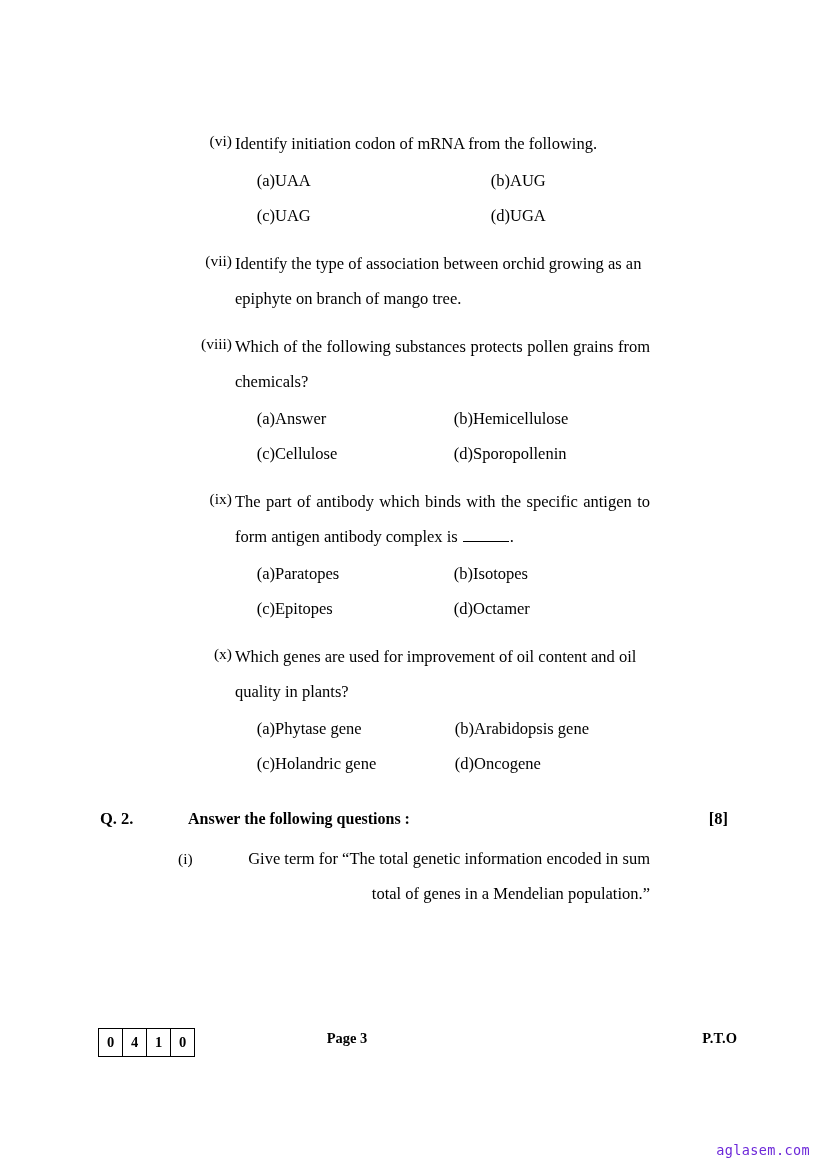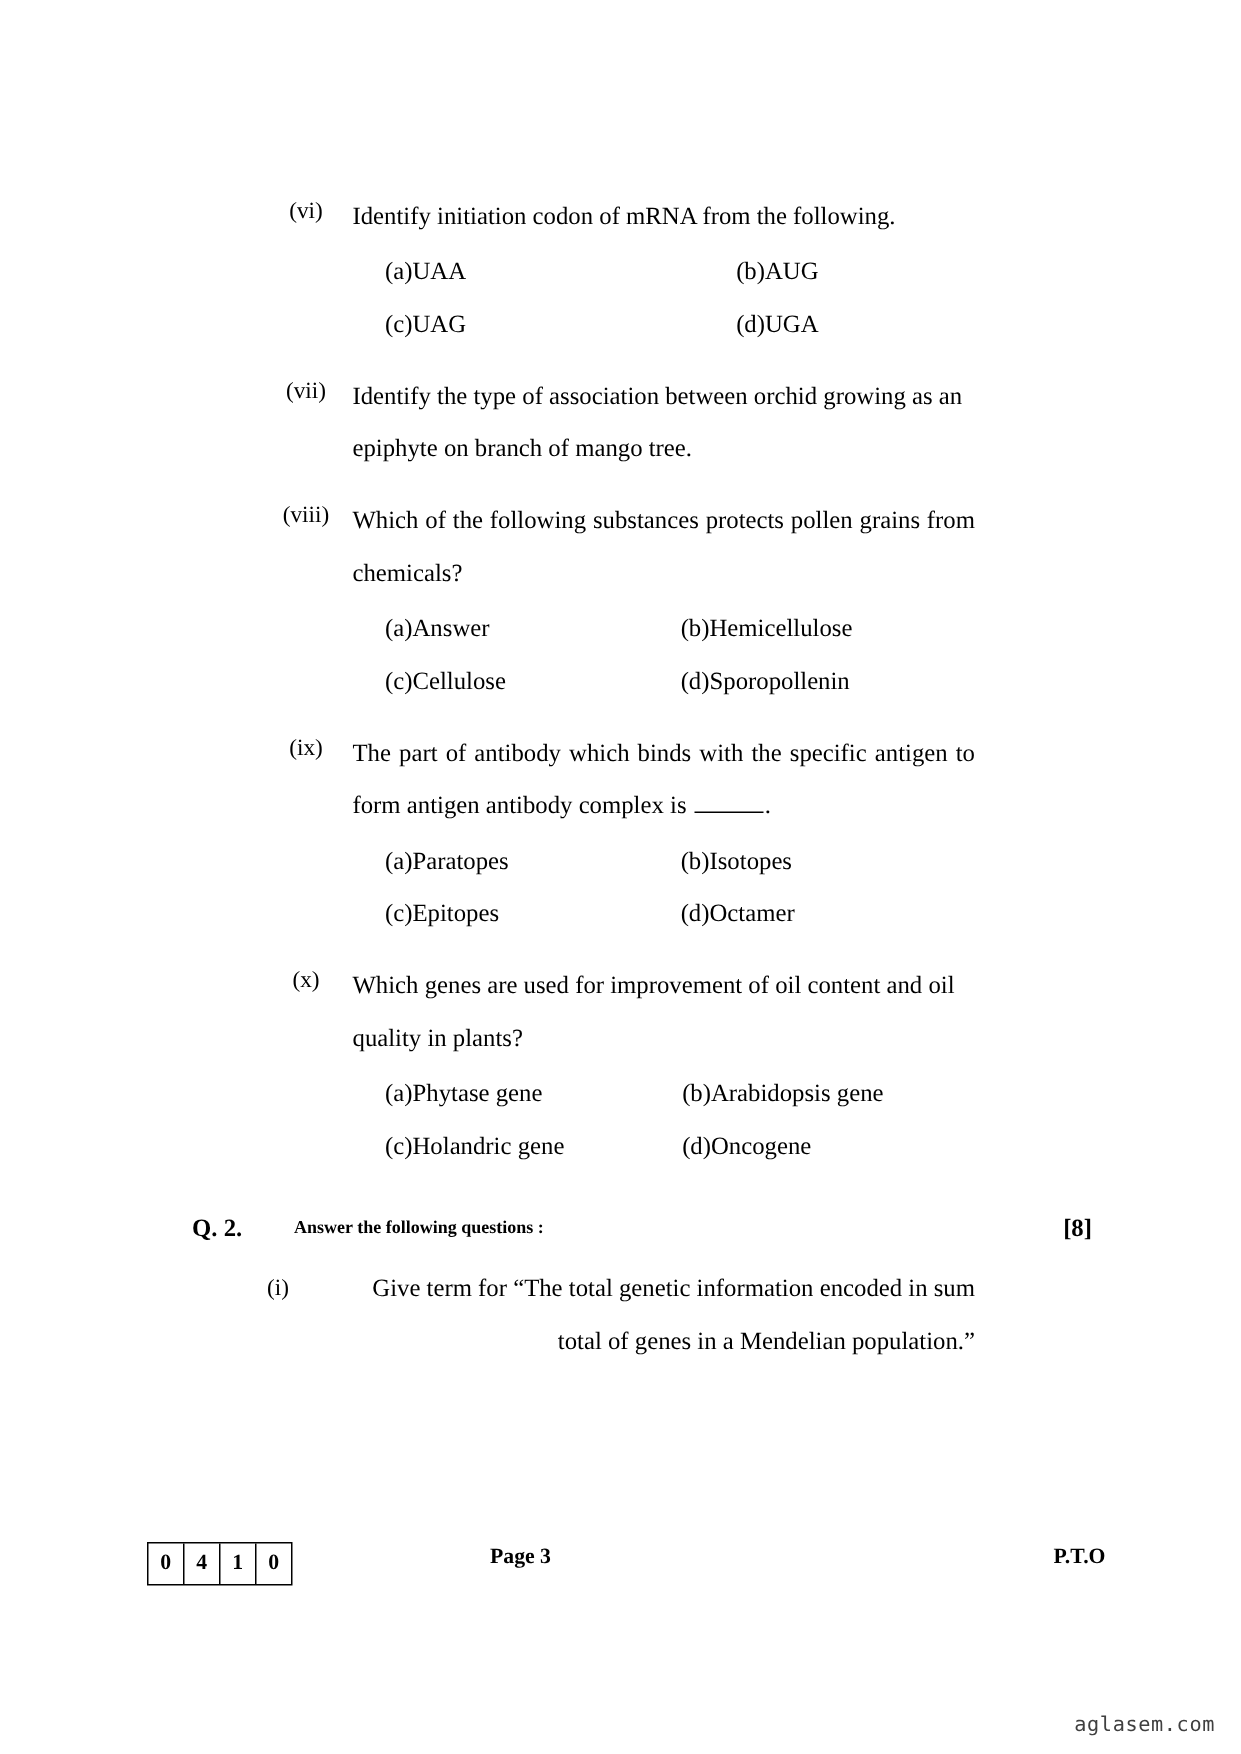--- a/index.html
+++ b/index.html
@@ -42,21 +42,21 @@
     min-height: 29px;
   }
 
   .q-num {
     position: absolute;
     left: 176px;
     top: 0;
     width: 56px;
     font-size: 15.5px;
     line-height: 29px;
-    text-align: center;
+    text-align: right;
   }
 
   .q-text {
     margin-left: 235px;
     margin-right: 177px;
     font-size: 16.5px;
     line-height: 35px;
     text-align: left;
   }
   .q-text.justify {
@@ -104,35 +104,34 @@
   .q-x    .col-b { left: 436px; }
 
   
   .section {
     position: relative;
     margin-top: 22px;
   }
   .sec-head {
     position: relative;
     height: 31px;
-    margin-left: 28px;
   }
   .sec-label {
     position: absolute;
     left: 100px;
     top: 0;
     font-size: 16.5px;
     font-weight: bold;
     line-height: 31px;
   }
   .sec-title {
     position: absolute;
-    left: 168px;
-    top: 0;
-    font-size: 12px;
+    left: 188px;
+    top: 0;
+    font-size: 16px;
     font-weight: bold;
     line-height: 31px;
   }
   .sec-marks {
     position: absolute;
     right: 99px;
     top: 0;
     font-size: 16.5px;
     font-weight: bold;
     line-height: 31px;
@@ -202,21 +201,21 @@
     font-weight: bold;
   }
 
   .watermark {
     position: absolute;
     right: 17px;
     bottom: 11px;
     font-family: "DejaVu Sans Mono", "Liberation Mono", monospace;
     font-size: 13.5px;
     letter-spacing: 0.4px;
-    color: #404040;
+    color: #6d28d9;
   }
 </style>
 </head>
 <body>
 
 <div class="page">
 
   <div class="content">
 
     <div class="question q-vi">

